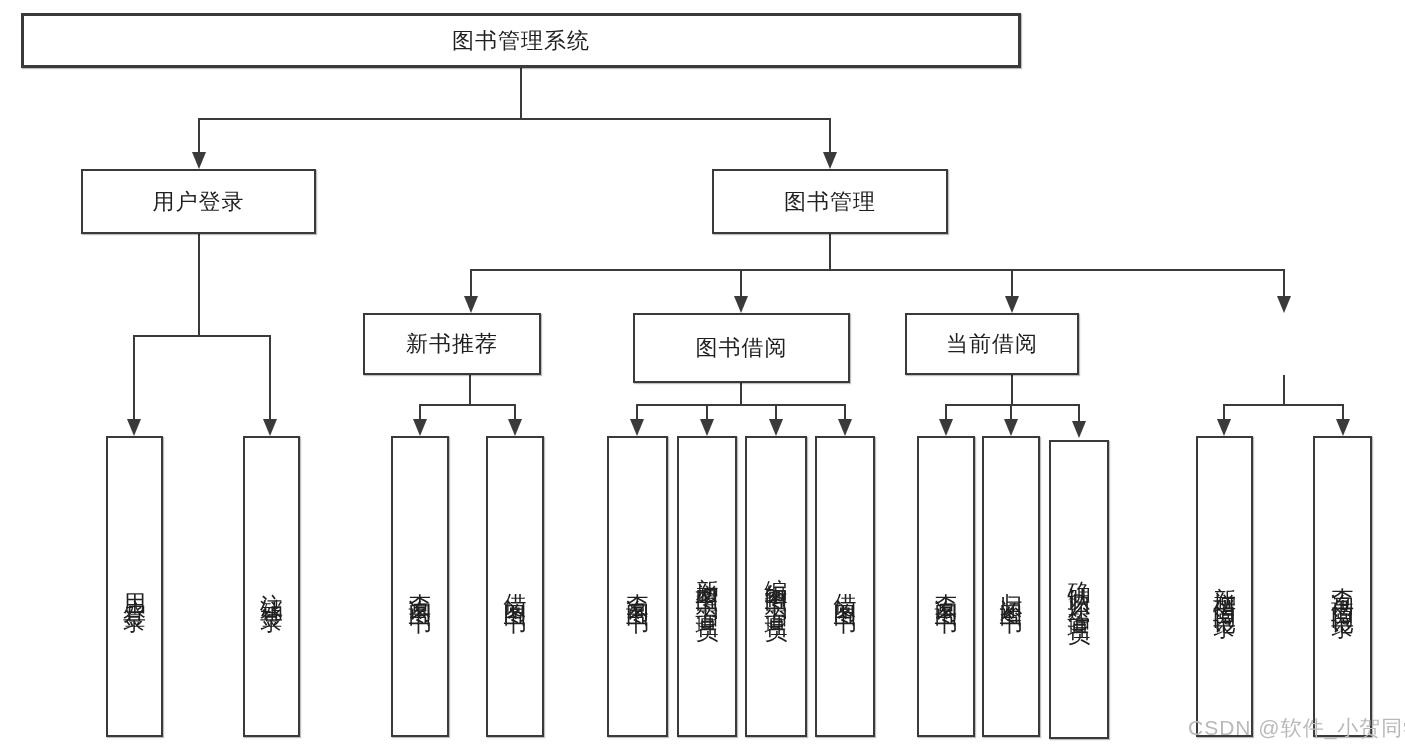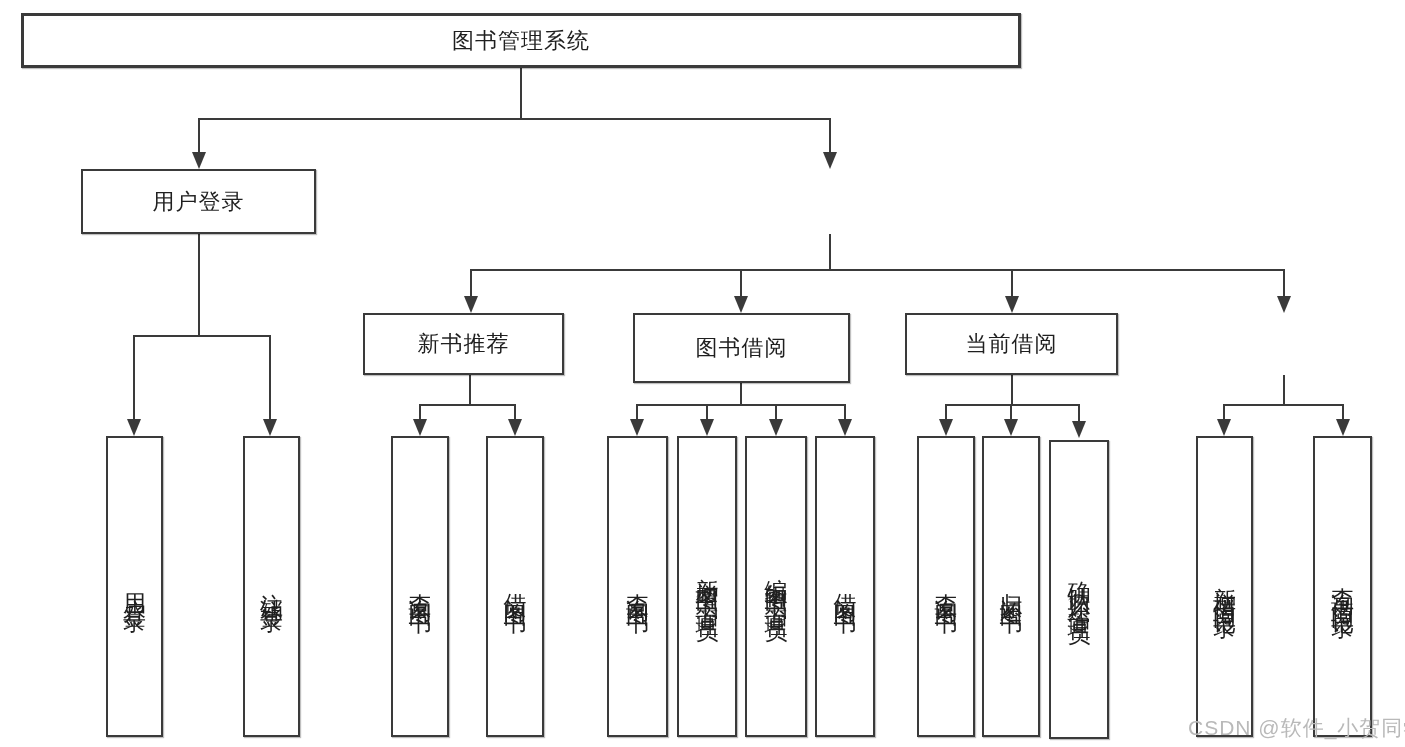--- a/index.html
+++ b/index.html
@@ -77,26 +77,27 @@
 </style>
 </head>
 <body>
 
 <div id="stage">
 
   <div class="hbox root" style="left:21px; top:13px; width:1000px; height:55px;font-family:Liberation Serif, serif;">图书管理系统</div>
 
   <div class="hbox" style="left:81px; top:169px; width:235px; height:65px;">用户登录</div>
 
-
-  <div class="hbox" style="left:363px; top:313px; width:201px; height:62px;">新书推荐</div>
+  <div class="hbox" style="left:712px; top:169px; width:236px; height:65px;">图书管理</div>
+
+  <div class="hbox" style="left:363px; top:313px; width:178px; height:62px;">新书推荐</div>
 
   <div class="hbox" style="left:633px; top:313px; width:217px; height:70px;">图书借阅</div>
 
-  <div class="hbox" style="left:905px; top:313px; width:213px; height:62px;">当前借阅</div>
+  <div class="hbox" style="left:905px; top:313px; width:174px; height:62px;">当前借阅</div>
 
 
   <div class="vbox" style="left:106px; top:436px; width:57px; height:301px;">
     <span class="vtext">用户登录</span>
   </div>
   <div class="vbox" style="left:243px; top:436px; width:57px; height:301px;">
     <span class="vtext">注销登录</span>
   </div>
 
   <div class="vbox" style="left:391px; top:436px; width:58px; height:301px;">

